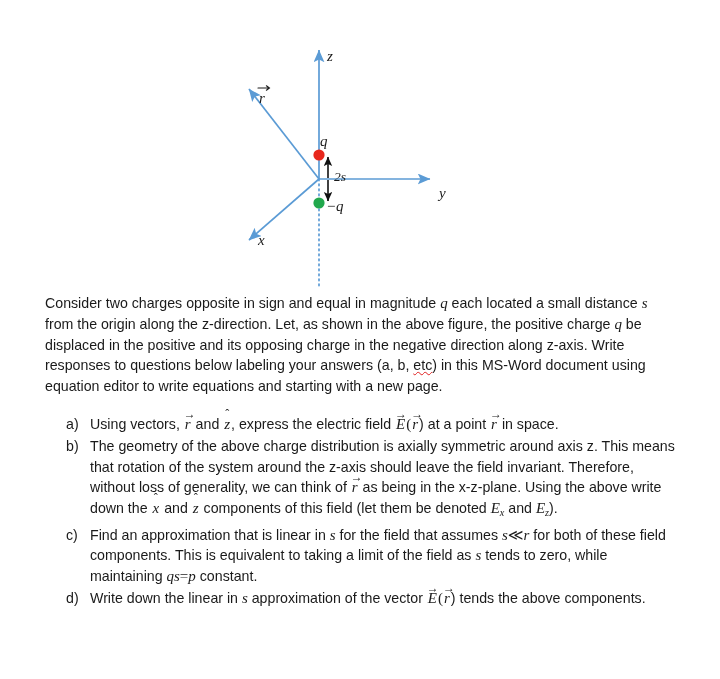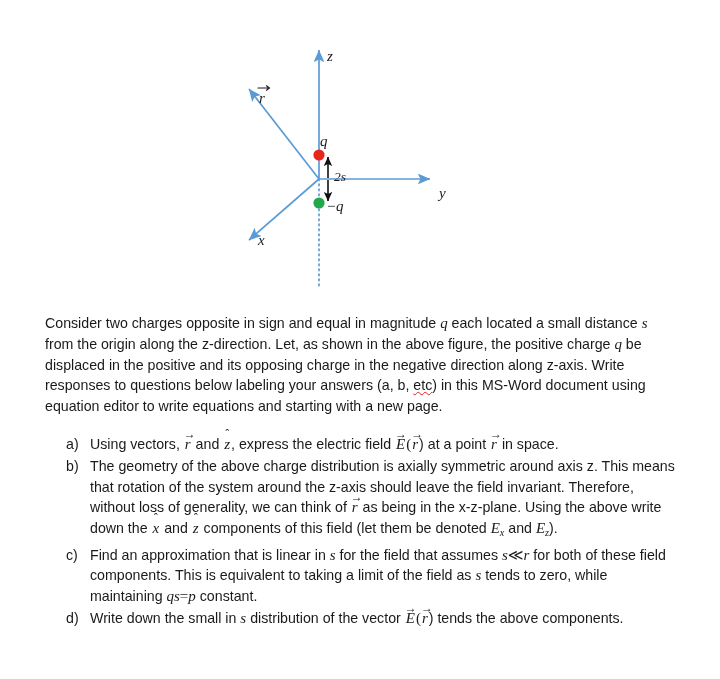--- a/index.html
+++ b/index.html
@@ -37,21 +37,21 @@
     font-family: "Liberation Serif", serif;
     font-style: italic;
     font-size: 13.5px;
     fill: #1a1a1a;
   }
 
   
   #doc-body {
     position: absolute;
     left: 45px;
-    top: 313px;
+    top: 293px;
     width: 632px;
   }
   #intro-paragraph {
     font-size: 14.2px;
     line-height: 20.8px;
     text-align: left;
     margin: 0;
     color: #1a1a1a;
   }
 
@@ -174,16 +174,16 @@
   <p id="intro-paragraph"><span>Consider two charges opposite in sign and equal in magnitude </span><span class="mi">q</span><span> each located a small distance </span><span class="mi">s</span><span> from the origin along the z-direction. Let, as shown in the above figure, the positive charge </span><span class="mi">q</span><span> be displaced in the positive and its opposing charge in the negative direction along z-axis. Write responses to questions below labeling your answers (a, b, </span><span class="misspelled">etc</span><span>) in this MS-Word document using equation editor to write equations and starting with a new page.</span></p>
 
   <ol id="question-list">
 
     <li><span class="marker">a)</span><span>Using vectors, </span><span class="vec"><span class="acc">→</span><span>r</span></span><span> and </span><span class="vec"><span class="acc">ˆ</span><span>z</span></span><span>, express the electric field </span><span class="vec"><span class="acc">→</span><span>E</span></span><span class="mi-up">(</span><span class="vec"><span class="acc">→</span><span>r</span></span><span>) at a point </span><span class="vec"><span class="acc">→</span><span>r</span></span><span> in space.</span></li>
 
     <li><span class="marker">b)</span><span>The geometry of the above charge distribution is axially symmetric around axis z. This means that rotation of the system around the z-axis should leave the field invariant. Therefore, without loss of generality, we can think of </span><span class="vec"><span class="acc">→</span><span>r</span></span><span> as being in the x-z-plane. Using the above write down the </span><span class="vec"><span class="acc">ˆ</span><span>x</span></span><span> and </span><span class="vec"><span class="acc">ˆ</span><span>z</span></span><span> components of this field (let them be denoted </span><span class="mi">E</span><sub class="sb">x</sub><span> and </span><span class="mi">E</span><sub class="sb">z</sub><span>).</span></li>
 
     <li><span class="marker">c)</span><span>Find an approximation that is linear in </span><span class="mi">s</span><span> for the field that assumes </span><span class="mi">s</span><span class="ll">≪</span><span class="mi">r</span><span> for both of these field components. This is equivalent to taking a limit of the field as </span><span class="mi">s</span><span> tends to zero, while maintaining </span><span class="mi">q</span><span class="mi">s</span><span class="ll">=</span><span class="mi">p</span><span> constant.</span></li>
 
-    <li><span class="marker">d)</span><span>Write down the small in </span><span class="mi">s</span><span> distribution of the vector </span><span class="vec"><span class="acc">→</span><span>E</span></span><span class="mi-up">(</span><span class="vec"><span class="acc">→</span><span>r</span></span><span>) tends the above components.</span></li>
+    <li><span class="marker">d)</span><span>Write down the linear in </span><span class="mi">s</span><span> approximation of the vector </span><span class="vec"><span class="acc">→</span><span>E</span></span><span class="mi-up">(</span><span class="vec"><span class="acc">→</span><span>r</span></span><span>) tends the above components.</span></li>
 
   </ol>
 </div>
 
 </body></html>

